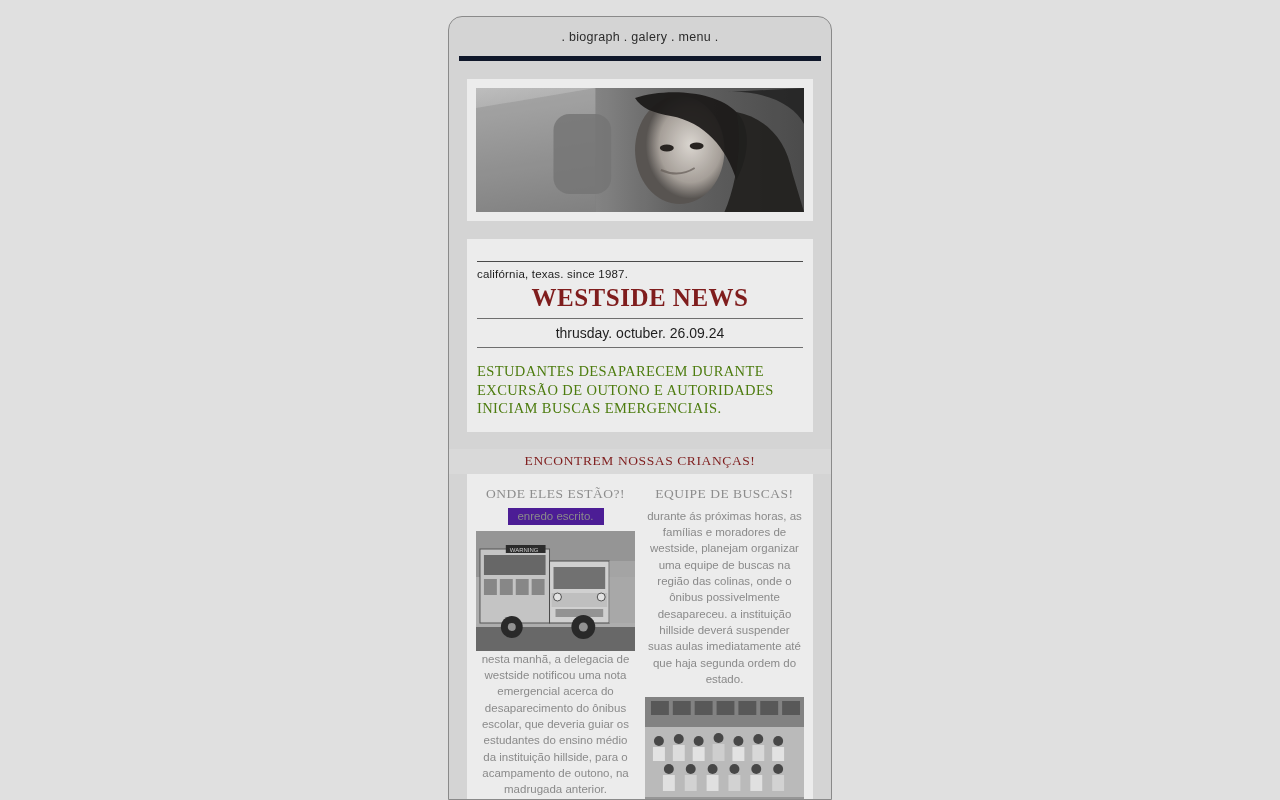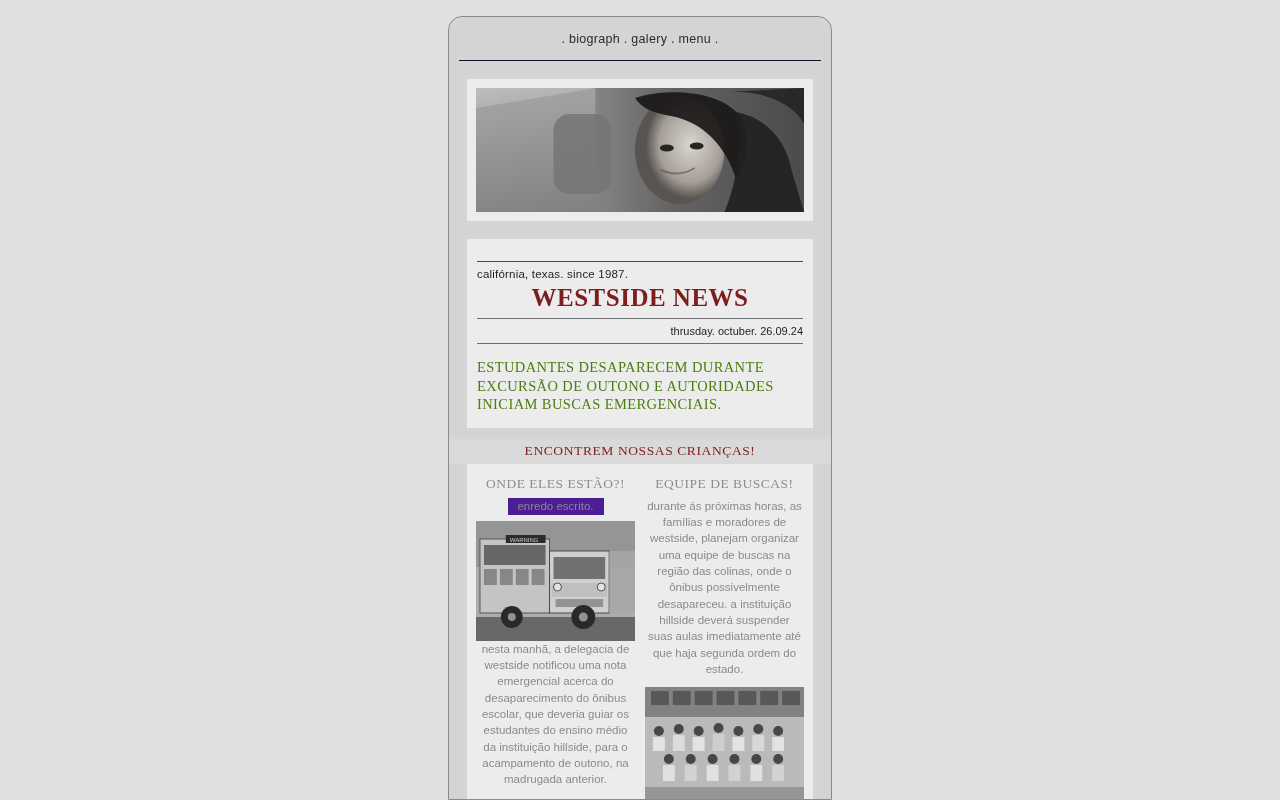--- a/index.html
+++ b/index.html
@@ -31,21 +31,21 @@
     box-sizing: border-box;
     overflow: hidden;
   }
 
   
   .topnav {
     height: 44px;
     display: flex;
     align-items: center;
     justify-content: center;
-    border-bottom: 1px solid #0f172a;
+    border-bottom: 5px solid #0f172a;
     margin: 0 10px;
     box-sizing: border-box;
   }
   .topnav .navtext {
     font-size: 12.5px;
     color: #2b2b2b;
     letter-spacing: 0.3px;
     font-family: "Liberation Sans", sans-serif;
   }
 
@@ -62,21 +62,21 @@
     display: block;
     background: #7d7d7d;
     position: relative;
     overflow: hidden;
   }
   .hero-img svg { display: block; width: 100%; height: 100%; }
 
   
   .masthead-panel {
     background: #ececec;
-    margin: 18px 18px 11px 18px;
+    margin: 18px 18px 17px 18px;
     padding: 10px 10px 14px 10px;
     box-sizing: border-box;
   }
   .rule {
     border-top: 1px solid #4a4a4a;
     margin: 12px 0 6px 0;
   }
   .rule-thin {
     border-top: 1px solid #6e6e6e;
     margin: 6px 0;
@@ -91,23 +91,23 @@
   .masthead-title {
     font-family: "Liberation Serif", serif;
     font-weight: bold;
     font-size: 25px;
     letter-spacing: 0.5px;
     text-align: center;
     color: #7f1d1d;
     margin: 4px 0 6px 0;
   }
   .date-line {
-    font-size: 11px;
+    font-size: 14px;
     color: #1e1e1e;
-    text-align: right;
+    text-align: center;
     margin: 4px 0 0 0;
   }
   .headline {
     font-family: "Liberation Serif", serif;
     font-size: 14.5px;
     line-height: 1.28;
     color: #4d7c0f;
     letter-spacing: 0.4px;
     margin: 14px 0 0 0;
     text-transform: uppercase;

